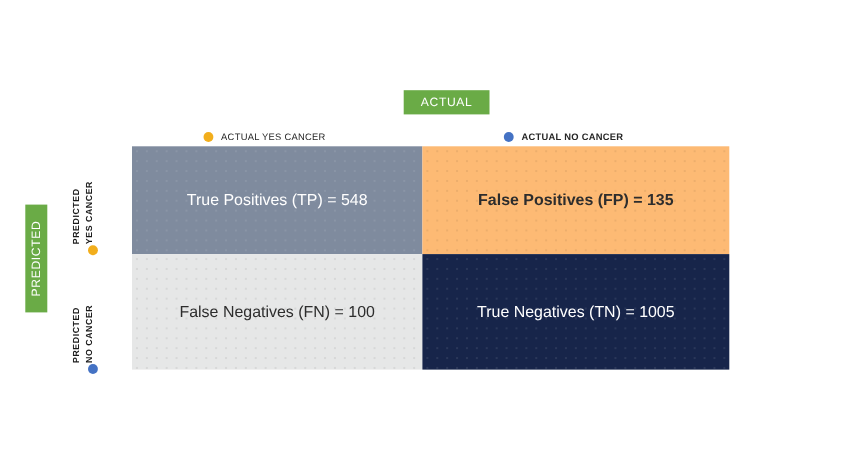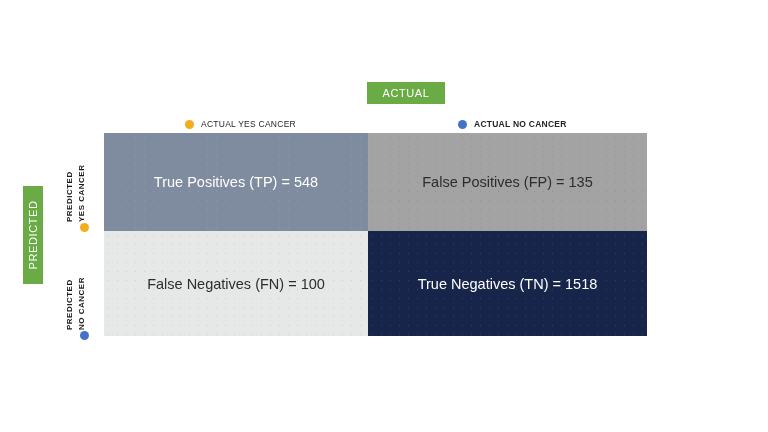--- a/index.html
+++ b/index.html
@@ -119,21 +119,21 @@
     left: 18px;
     bottom: -10px;
     width: 9px;
     height: 9px;
     border-radius: 50%;
   }
 
   
   #matrix {
     position: absolute;
-    left: 104px;
+    left: 120px;
     top: 133px;
     width: 543px;
     height: 251px;
     display: grid;
     grid-template-columns: 264px 279px;
     grid-template-rows: 98px 105px;
   }
   .cell {
     display: flex;
     align-items: center;
@@ -154,22 +154,23 @@
     background-image: radial-gradient(circle, rgba(0,0,0,0.10) 0.6px, transparent 0.7px);
     background-size: 9px 9px;
     pointer-events: none;
     z-index: 1;
   }
   #cell-tp {
     background: #7f8b9e;
     color: #ffffff;
   }
   #cell-fp {
-    background: #a3a3a3;
+    background: #fdba74;
     color: #2d2d2d;
+    font-weight: bold;
   }
   #cell-fn {
     background: #e6e7e7;
     color: #2d2d2d;
   }
   #cell-tn {
     background: #17254a;
     color: #ffffff;
   }
   #cell-tn::after, #cell-tp::after {
@@ -217,17 +218,17 @@
     <div class="cell" id="cell-tp">
       <span class="cell-text">True Positives (TP) = 548</span>
     </div>
     <div class="cell" id="cell-fp">
       <span class="cell-text">False Positives (FP) = 135</span>
     </div>
     <div class="cell" id="cell-fn">
       <span class="cell-text">False Negatives (FN) = 100</span>
     </div>
     <div class="cell" id="cell-tn">
-      <span class="cell-text">True Negatives (TN) = 1518</span>
+      <span class="cell-text">True Negatives (TN) = 1005</span>
     </div>
   </div>
 
 </div>
 
 </body></html>

